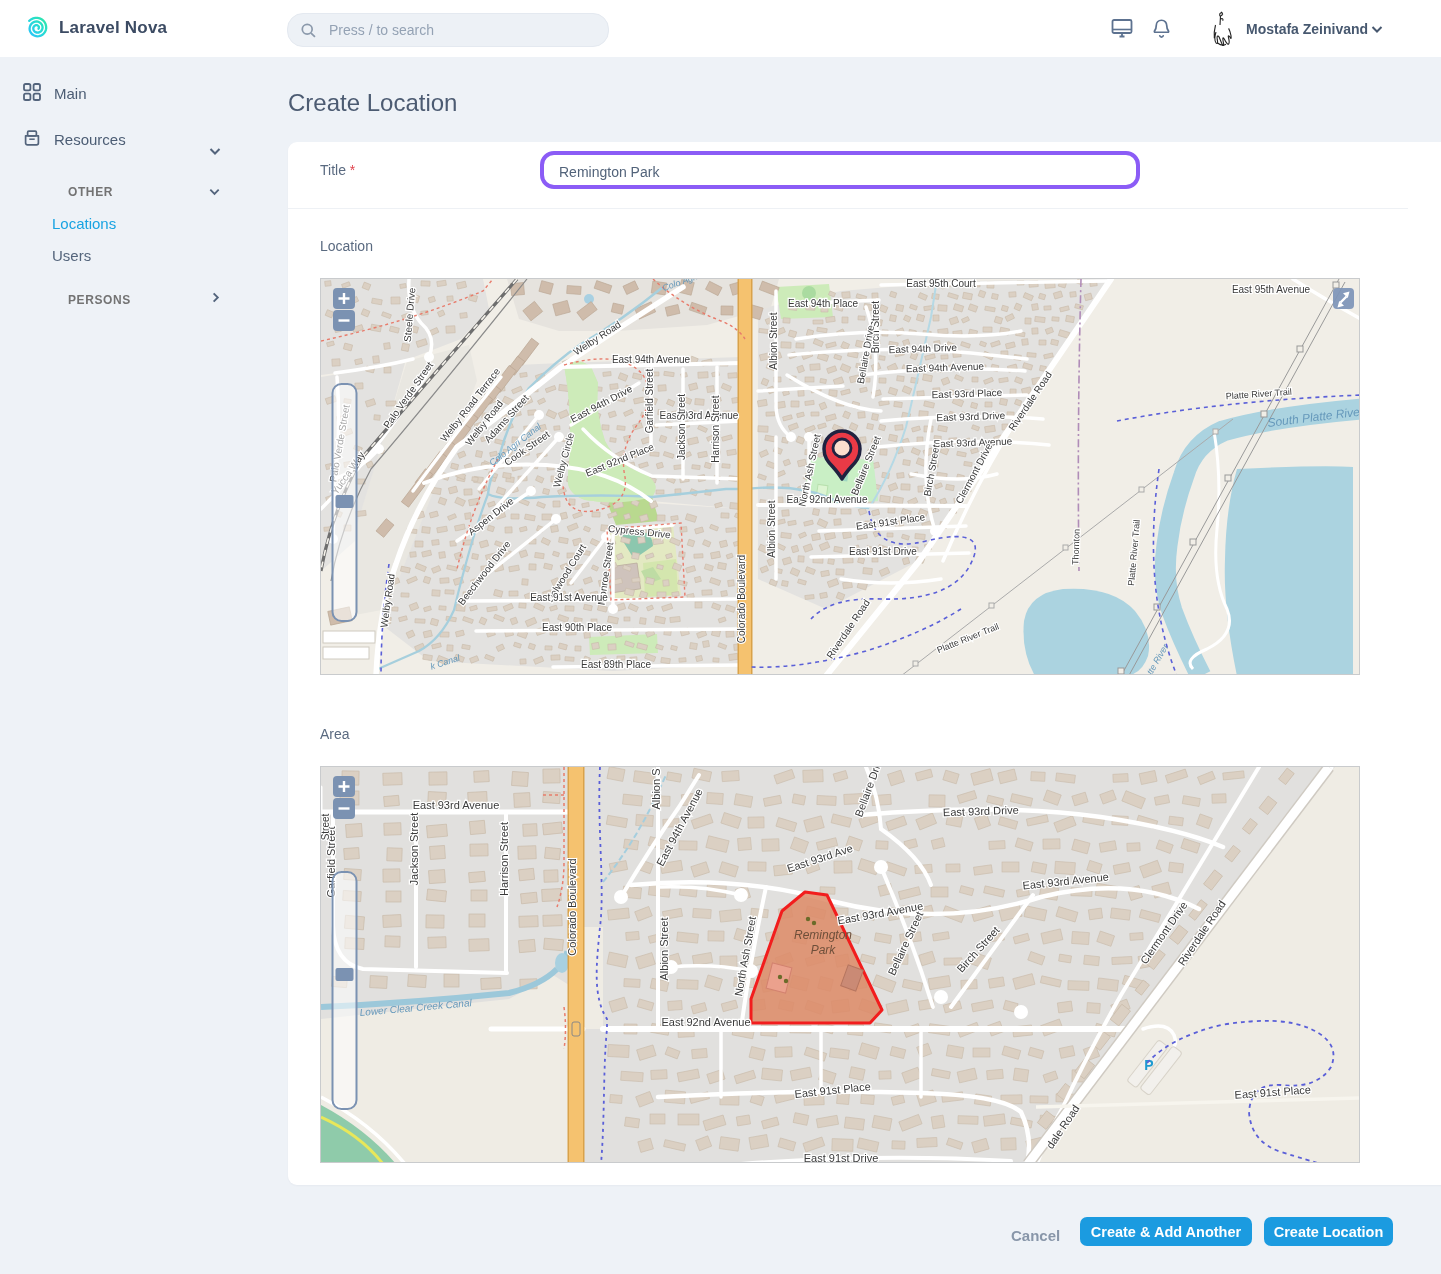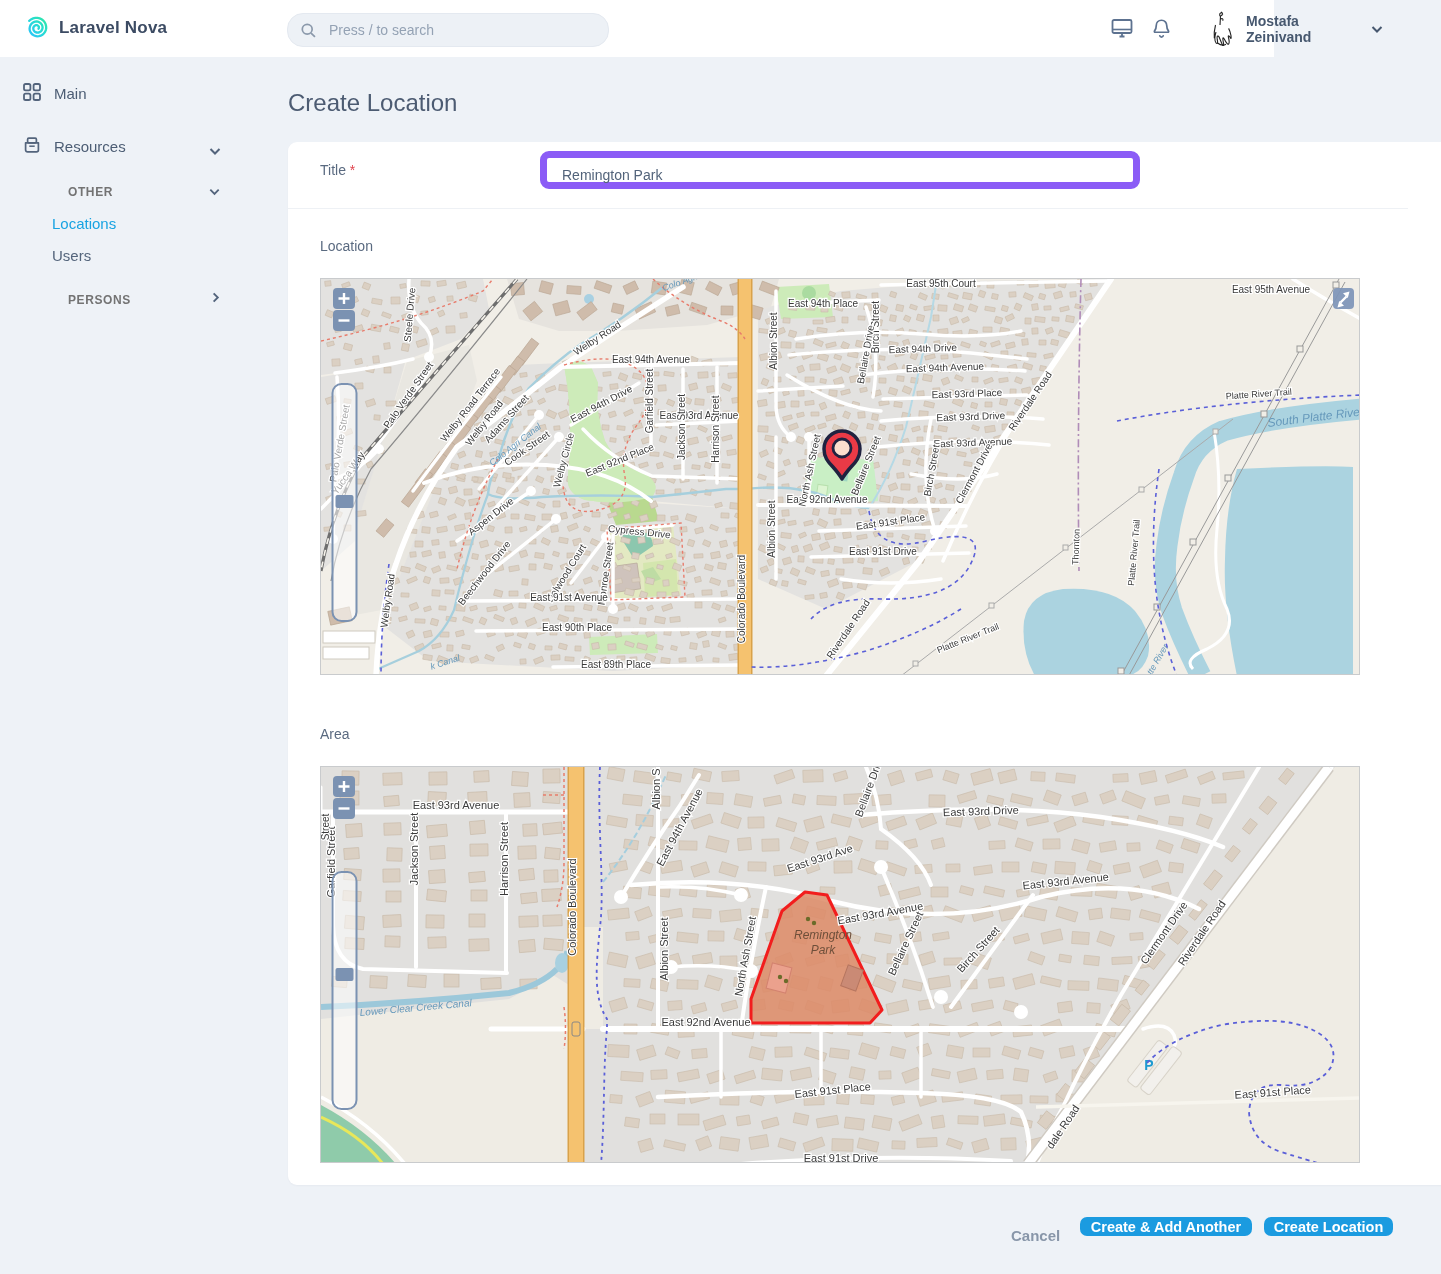--- a/index.html
+++ b/index.html
@@ -1,35 +1,35 @@
 <!DOCTYPE html>
 <html><head><meta charset="utf-8"><style>
 *{margin:0;padding:0;box-sizing:border-box}
 html,body{width:1441px;height:1274px;overflow:hidden}
 body{font-family:"Liberation Sans",sans-serif;background:#eef2f7;color:#4c5b72}
-.nav{position:absolute;top:0;left:0;width:1274px;height:57px;background:#fff;z-index:5}
+.nav{position:absolute;top:0;left:0;width:1441px;height:57px;background:#fff;z-index:5}
 .logo{position:absolute;left:24px;top:15px;display:flex;align-items:center}
 .logo b{margin-left:9px;font-size:17px;color:#3c4b63;letter-spacing:0.2px}
 .search{position:absolute;left:287px;top:13px;width:322px;height:31px;background:#edf1f6;border:1px solid #e4e9f0;border-radius:16px;display:flex;align-items:center;padding:16px 12px;color:#94a2b4;font-size:14px}
 .search svg{margin-right:12px}
 .nico{position:absolute;top:16px}
 .uname{position:absolute;top:0;height:57px;display:flex;align-items:center;font-size:14px;font-weight:600;color:#47586f}
 .side{position:absolute;top:57px;left:0;width:288px}
 .sitem{position:absolute;left:22px;display:flex;align-items:flex-end;font-size:15px;color:#4c5d74}
 .sitem svg{margin-right:12px}
 .shead{position:absolute;left:68px;font-size:12px;font-weight:700;letter-spacing:0.6px;color:#737373}
 .chev{position:absolute;left:208px}
 h1{position:absolute;left:288px;top:89px;font-size:24px;font-weight:500;color:#4c5b72}
 .card{position:absolute;left:288px;top:142px;width:1236px;height:1043px;background:#fff;border-radius:9px;box-shadow:0 1px 2px rgba(50,60,80,0.04)}
 .flabel{font-size:14px;color:#5a6a80;position:absolute}
 .req{color:#e0434d}
-.tinput{position:absolute;left:252px;top:9px;width:600px;height:38px;border:7px solid #8b5cf6;border-radius:9px;background:#fff;font-size:14px;color:#52637a;padding:0 15px;line-height:34px}
+.tinput{position:absolute;left:252px;top:9px;width:600px;height:38px;border:4px solid #8b5cf6;border-radius:14px;background:#fff;font-size:14px;color:#52637a;padding:0 15px;line-height:34px}
 .divider{position:absolute;left:0;top:66px;width:1120px;height:1px;background:#eef1f5}
 .mapbox{position:absolute;left:32px;width:1040px;height:397px;border:1px solid #c9cbcd;overflow:hidden}
-.btn{position:absolute;top:1217px;height:19px;background:#1b9be0;border-radius:7px;color:#fff;font-size:14.5px;font-weight:700;display:flex;align-items:center;justify-content:center}
+.btn{position:absolute;top:1217px;height:29px;background:#1b9be0;border-radius:7px;color:#fff;font-size:14.5px;font-weight:700;display:flex;align-items:center;justify-content:center}
 .cancel{position:absolute;top:1217px;height:36px;display:flex;align-items:center;color:#8896a9;font-size:15px;font-weight:700}
 </style></head><body>
 <div class="nav">
     <div class="logo">
       <svg width="26" height="26" viewBox="0 0 26 26" style="display:block">
 <defs>
           <linearGradient id="lg" x1="0" y1="1" x2="1" y2="0">
 <stop offset="0" stop-color="#2bc2fb"></stop>
             <stop offset="0.55" stop-color="#27dcd3"></stop>
             <stop offset="1" stop-color="#30e8a2"></stop>
@@ -65,21 +65,21 @@
       <path d="M2.5 5l4.5 4.5L11.5 5"></path>
     </svg>
   </div>
 <div class="side">
     <div class="sitem" style="top:25px"><svg width="20" height="20" viewBox="0 0 20 20" fill="none" stroke="#53647c" stroke-width="1.8">
         <rect x="2" y="2" width="6.4" height="6.4" rx="1.6"></rect>
         <rect x="11.6" y="2" width="6.4" height="6.4" rx="1.6"></rect>
         <rect x="2" y="11.6" width="6.4" height="6.4" rx="1.6"></rect>
         <rect x="11.6" y="11.6" width="6.4" height="6.4" rx="1.6"></rect>
       </svg>Main</div>
-    <div class="sitem" style="top:78px"><svg width="20" height="20" viewBox="0 0 20 20" fill="none" stroke="#53647c" stroke-width="1.7">
+    <div class="sitem" style="top:71px"><svg width="20" height="20" viewBox="0 0 20 20" fill="none" stroke="#53647c" stroke-width="1.7">
         <rect x="5.6" y="3.2" width="8.8" height="4.6" rx="1.2"></rect>
         <path d="M3.6 7.8 h12.8 v7.2 a1.9 1.9 0 0 1 -1.9 1.9 H5.5 a1.9 1.9 0 0 1 -1.9 -1.9 z" stroke-linejoin="round"></path>
         <path d="M7.3 11.2h5.4" stroke-width="1.5"></path>
       </svg>Resources</div>
     <svg class="chev" style="top:87px" width="14" height="14" viewBox="0 0 14 14" fill="none" stroke="#53647c" stroke-width="2">
       <path d="M2.5 5l4.5 4.5L11.5 5"></path>
     </svg>
     <div class="shead" style="top:128px">OTHER</div>
     <svg class="chev" style="top:128px" width="13" height="13" viewBox="0 0 14 14" fill="none" stroke="#53647c" stroke-width="2">
       <path d="M2.5 5l4.5 4.5L11.5 5"></path>

